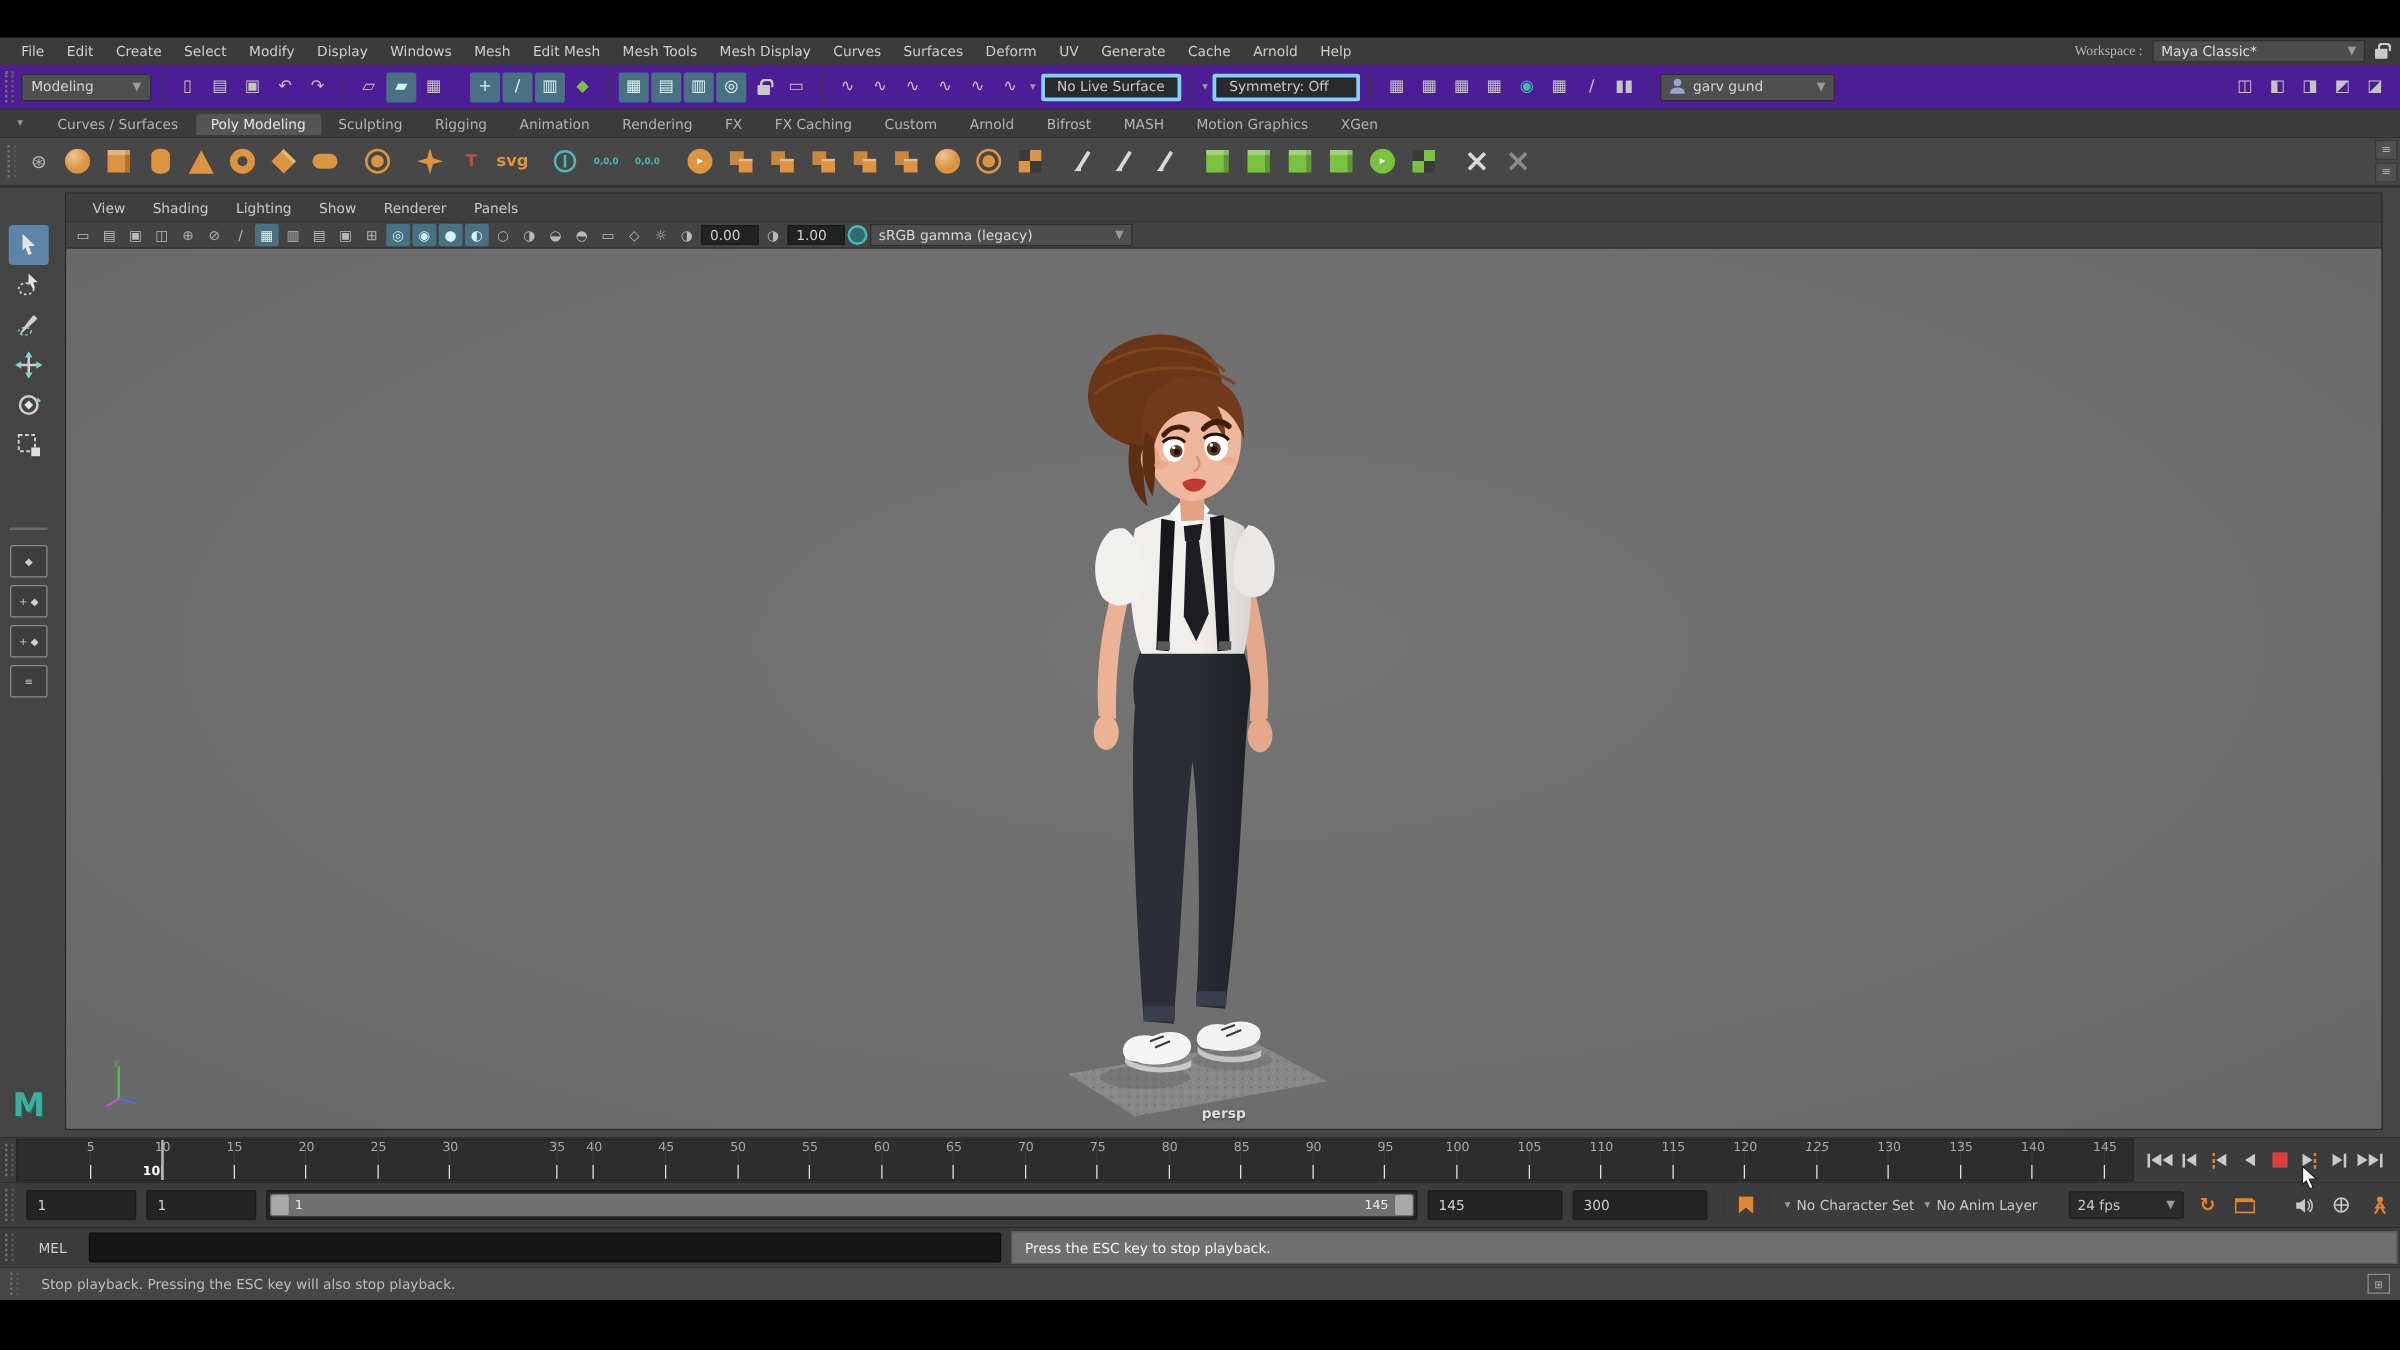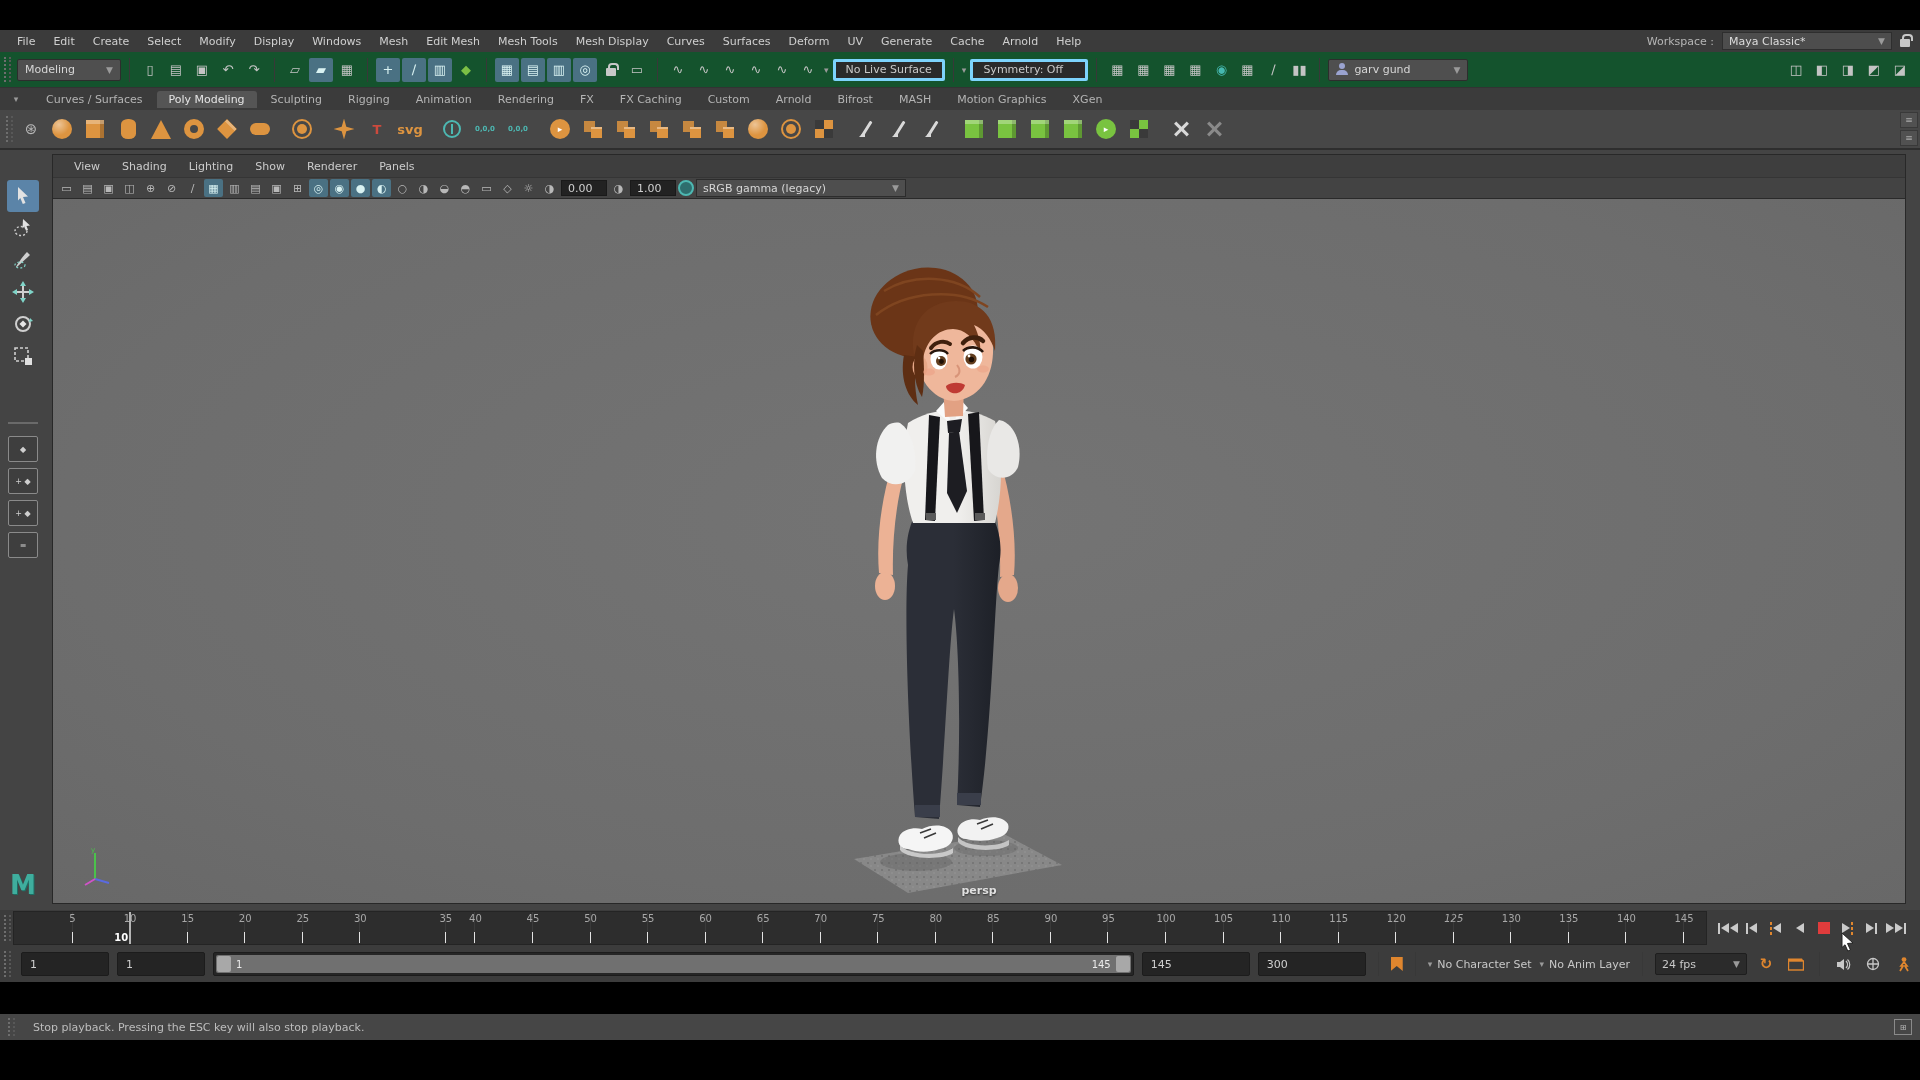--- a/index.html
+++ b/index.html
@@ -3,26 +3,26 @@
 <meta charset="utf-8">
 <style>
   html,body{margin:0;padding:0;background:#000;}
   *{box-sizing:border-box;font-family:"DejaVu Sans","Liberation Sans",sans-serif;}
   .stage{position:relative;width:1920px;height:1080px;background:#000;overflow:hidden;color:#c8c8c8;font-size:11px;}
   .row{position:absolute;left:0;width:1920px;display:flex;align-items:center;}
   
   .menubar{top:30px;height:22px;background:#3b3b3b;padding-left:8px;}
   .menu-item{padding:0 9px;color:#cfcfcf;cursor:default;}
   .mb-right{margin-left:auto;display:flex;align-items:center;gap:8px;padding-right:10px;}
-  .ws-label{color:#b5b5b5;}
+  .ws-label{color:#b5b5b5;font-family:Liberation Serif, serif;}
   .ws-box{width:170px;height:18px;background:#4d4d4d;border:1px solid #2e2e2e;display:flex;align-items:center;justify-content:space-between;padding:0 6px;color:#dcdcdc;}
   .lock{width:10px;height:8px;background:#c8c8c8;border-radius:1px;position:relative;margin-top:4px;}
   .lock::before{content:'';position:absolute;top:-5px;left:1.5px;width:7px;height:5px;border:2px solid #c8c8c8;border-bottom:none;border-radius:4px 4px 0 0;}
   
-  .statusline{top:52px;height:36px;background:#14532d;gap:4px;padding-left:2px;border-bottom:1px solid #333;}
+  .statusline{top:52px;height:36px;background:#4c1d95;gap:4px;padding-left:2px;border-bottom:1px solid #333;}
   .grip{width:7px;height:70%;border-left:2px dotted #6e6e6e;border-right:2px dotted #585858;margin:0 2px;flex:none;}
   .dd-box{height:22px;background:#4f4f4f;border:1px solid #2d2d2d;border-radius:2px;display:flex;align-items:center;gap:6px;padding:0 7px;color:#d6d6d6;}
   .sep{width:1px;height:24px;background:#383838;margin:0 4px;flex:none;}
   .sico{width:24px;height:24px;display:flex;align-items:center;justify-content:center;border-radius:2px;color:#c4c4c4;font-size:13px;flex:none;}
   .sico.hl{background:#4a7183;color:#d9f2f2;}
   .field{height:22px;background:#2a2a2a;border:3px solid #7dd3fc;border-radius:2px;display:flex;align-items:center;padding:0 10px;color:#c9c9c9;min-width:110px;}
   .arrow{color:#9a9a9a;font-size:9px;}
   .person{width:12px;height:12px;position:relative;flex:none;}
   .person::before{content:'';position:absolute;top:0;left:3px;width:6px;height:6px;border-radius:50%;background:#9aa3d0;}
   .person::after{content:'';position:absolute;bottom:0;left:0;width:12px;height:5px;border-radius:5px 5px 0 0;background:#9aa3d0;}
@@ -846,20 +846,28 @@
         </svg>
     </div>
     <div class="ricon" style="margin-right:6px;">
       <svg width="13" height="15" viewBox="0 0 13 15">
           <circle cx="7" cy="2.6" r="2.4" fill="#e0862e"></circle>
           <path d="M7,5 L4,9 L6,9 L3,14 M7,5 L10,9 L8,9 L11,14" stroke="#e0862e" stroke-width="1.7" fill="none"></path>
         </svg>
     </div>
   </div>
 
+  <div class="row commandline">
+    <div class="grip"></div>
+    <div class="mel-label">MEL</div>
+    <div class="mel-input"></div>
+    <div class="msg-area">
+        <span>Press the ESC key to stop playback.</span>
+      </div>
+  </div>
 
   <div class="row helpline">
     <div class="grip"></div>
     <span>Stop playback.  Pressing the ESC key will also stop playback.</span>
     <div class="hl-icon">⊞</div>
   </div>
 
 </div>
 
 </body></html>

